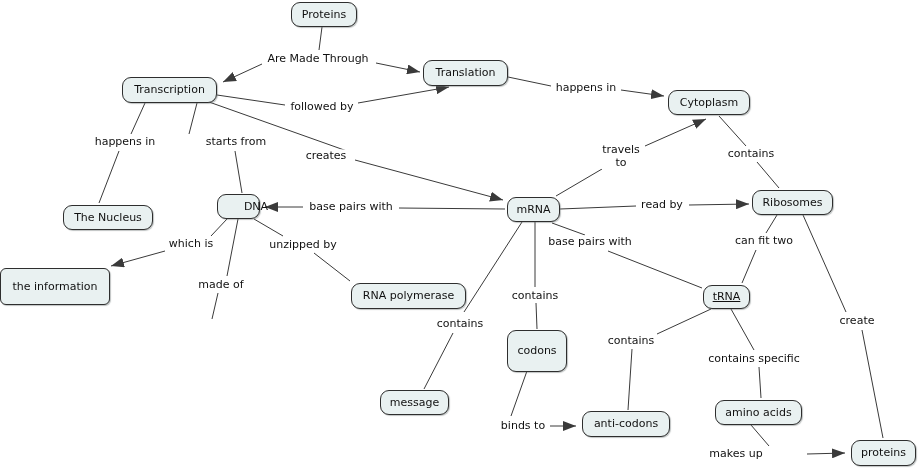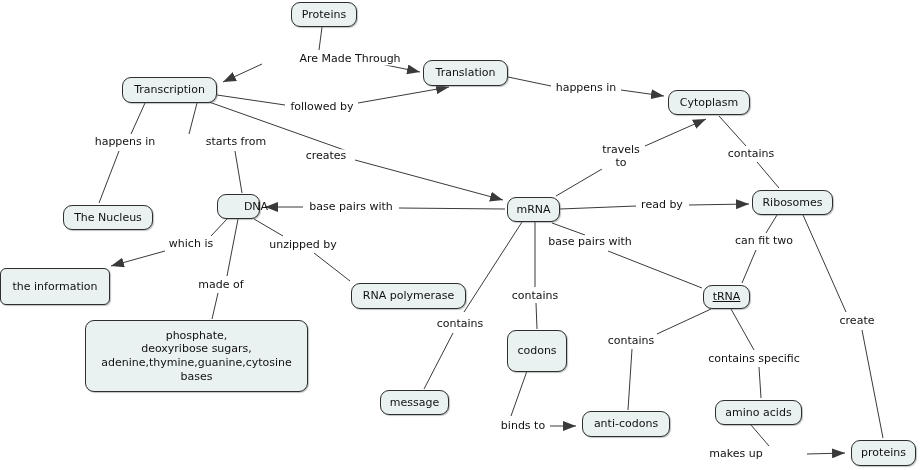--- a/index.html
+++ b/index.html
@@ -99,31 +99,27 @@
 <div class="node" style="left: 291px; top: 2px; width: 66px; height: 25px;">Proteins</div>
     <div class="node" style="left: 122px; top: 77px; width: 95px; height: 26px;">Transcription</div>
     <div class="node" style="left: 423px; top: 60px; width: 85px; height: 26px;">Translation</div>
     <div class="node" style="left: 668px; top: 90px; width: 82px; height: 25px;">Cytoplasm</div>
     <div class="node" style="left: 63px; top: 205px; width: 90px; height: 25px;">The Nucleus</div>
     <div class="node" style="left: 217px; top: 194px; width: 43px; height: 25px; padding-left: 38px;">DNA</div>
     <div class="node" style="left: 507px; top: 197px; width: 53px; height: 25px;">mRNA</div>
     <div class="node" style="left: 752px; top: 190px; width: 81px; height: 25px;">Ribosomes</div>
     <div class="node" style="left: 0px; top: 268px; width: 110px; height: 37px; border-radius: 6px;">the information</div>
     <div class="node" style="left: 315px; top: 283px; width: 115px; height: 26px; margin-left: 36px;">RNA polymerase</div>
-    <div class="node" style="left: 85px; top: 320px; width: 223px; height: 72px;">phosphate,
-deoxyribose sugars,
-adenine,thymine,guanine,cytosine
-bases</div>
     <div class="node" style="left: 380px; top: 390px; width: 69px; height: 25px;">message</div>
     <div class="node" style="left: 507px; top: 330px; width: 60px; height: 42px;">codons</div>
     <div class="node" style="left: 703px; top: 285px; width: 47px; height: 24px; text-decoration: underline;">tRNA</div>
     <div class="node" style="left: 582px; top: 411px; width: 88px; height: 26px;">anti-codons</div>
     <div class="node" style="left: 715px; top: 400px; width: 87px; height: 25px;">amino acids</div>
     <div class="node" style="left: 851px; top: 440px; width: 65px; height: 26px;">proteins</div>
-    <div class="edge-label" style="left: 318px; top: 59px; margin-left: 32px;">Are Made Through</div>
+    <div class="edge-label" style="left: 318px; top: 59px;">Are Made Through</div>
     <div class="edge-label" style="left: 322px; top: 107px;">followed by</div>
     <div class="edge-label" style="left: 586px; top: 88px;">happens in</div>
     <div class="edge-label" style="left: 125px; top: 142px;">happens in</div>
     <div class="edge-label" style="left: 236px; top: 142px;">starts from</div>
     <div class="edge-label" style="left: 326px; top: 156px;">creates</div>
     <div class="edge-label" style="left: 621px; top: 156px;">travels
 to</div>
     <div class="edge-label" style="left: 751px; top: 154px;">contains</div>
     <div class="edge-label" style="left: 351px; top: 207px;">base pairs with</div>
     <div class="edge-label" style="left: 662px; top: 205px;">read by</div>

